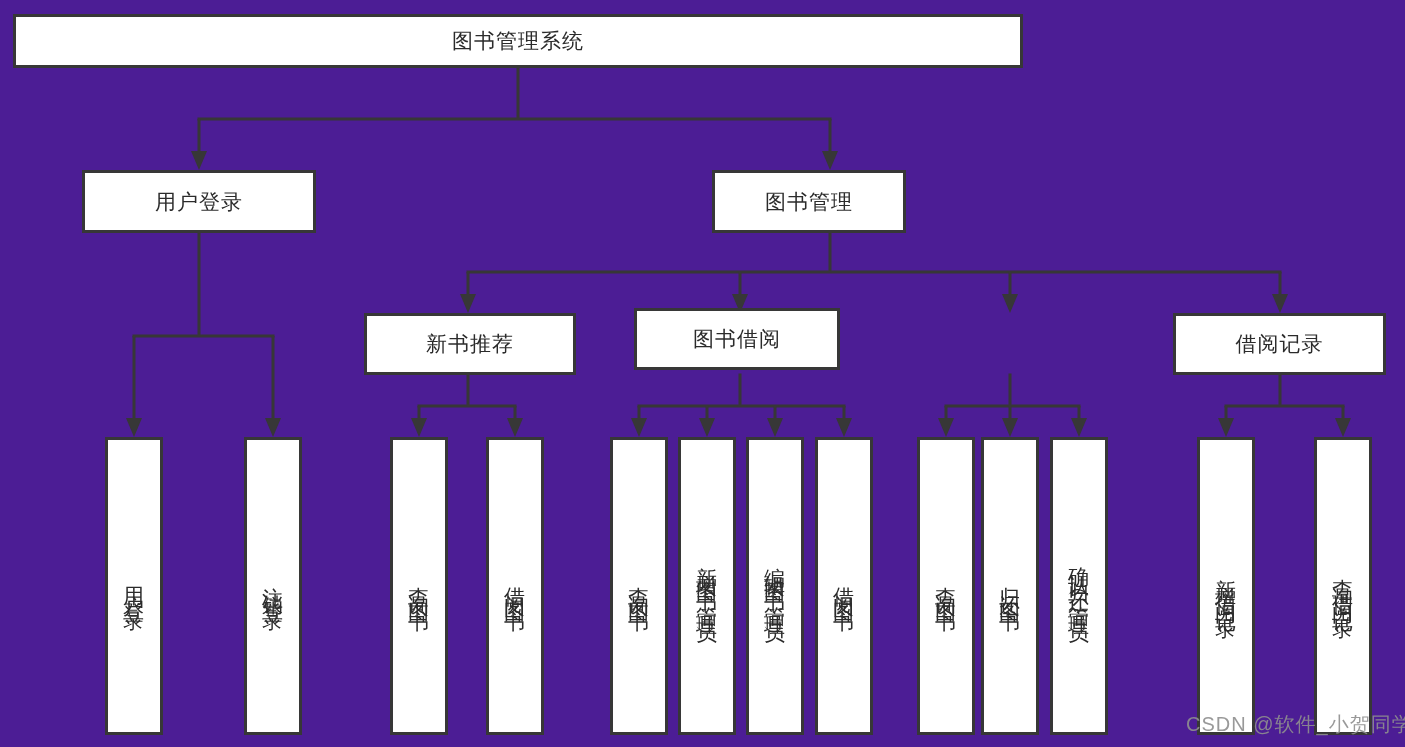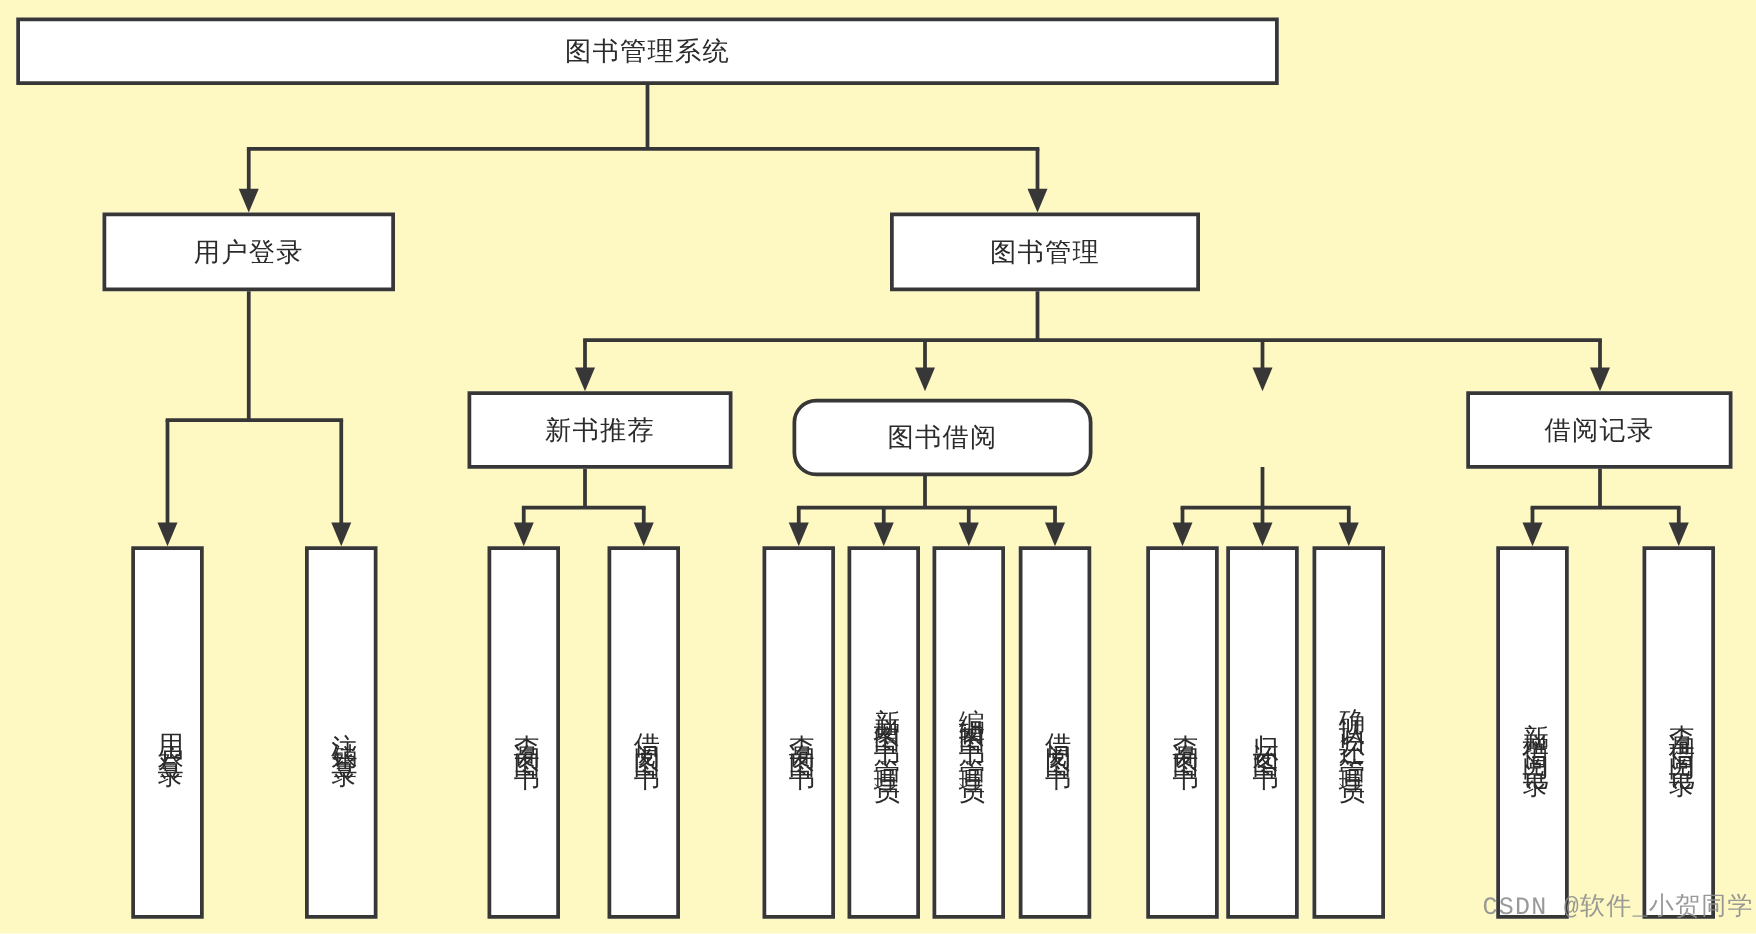--- a/index.html
+++ b/index.html
@@ -1,20 +1,20 @@
 <!DOCTYPE html>
 <html><head>
 <meta charset="utf-8">
 <style>
   html,body{margin:0;padding:0;background:#ffffff;}
   .canvas{
     position:relative;
     width:1405px;height:747px;
-    background:#fef9c3;
-    font-family:Liberation Mono, monospace;
+    background:#4c1d95;
+    font-family:Liberation Sans, sans-serif;
     color:#2b2b2b;
     overflow:hidden;
   }
   .edges{position:absolute;left:0;top:0;z-index:1;}
   .node{
     position:absolute;
     box-sizing:border-box;
     border:3px solid #373737;
     background:#ffffff;
     display:flex;
@@ -97,24 +97,24 @@
         <line x1="1226" y1="406" x2="1226" y2="420"></line>
         <polygon stroke="none" points="1218,418 1234,418 1226,437"></polygon>
         <line x1="1343" y1="406" x2="1343" y2="420"></line>
         <polygon stroke="none" points="1335,418 1351,418 1343,437"></polygon>
       </g>
   </svg>
 
   <div class="node" style="left:13px;top:14px;width:1010px;height:54px;">图书管理系统</div>
 
   <div class="node" style="left:82px;top:170px;width:234px;height:63px;">用户登录</div>
-  <div class="node" style="left:712px;top:170px;width:248px;height:63px;">图书管理</div>
+  <div class="node" style="left:712px;top:170px;width:194px;height:63px;">图书管理</div>
 
-  <div class="node" style="left:374px;top:313px;width:212px;height:62px;">新书推荐</div>
-  <div class="node" style="left:634px;top:319px;width:240px;height:62px;border-radius:19px;">图书借阅</div>
+  <div class="node" style="left:364px;top:313px;width:212px;height:62px;">新书推荐</div>
+  <div class="node" style="left:634px;top:308px;width:206px;height:62px;">图书借阅</div>
   <div class="node" style="left:1173px;top:313px;width:213px;height:62px;">借阅记录</div>
 
   <div class="node" style="left:105px;top:437px;width:58px;height:298px;">
     <span class="vtext">用户登录</span>
   </div>
   <div class="node" style="left:244px;top:437px;width:58px;height:298px;">
     <span class="vtext">注销登录</span>
   </div>
 
   <div class="node" style="left:390px;top:437px;width:58px;height:298px;">

